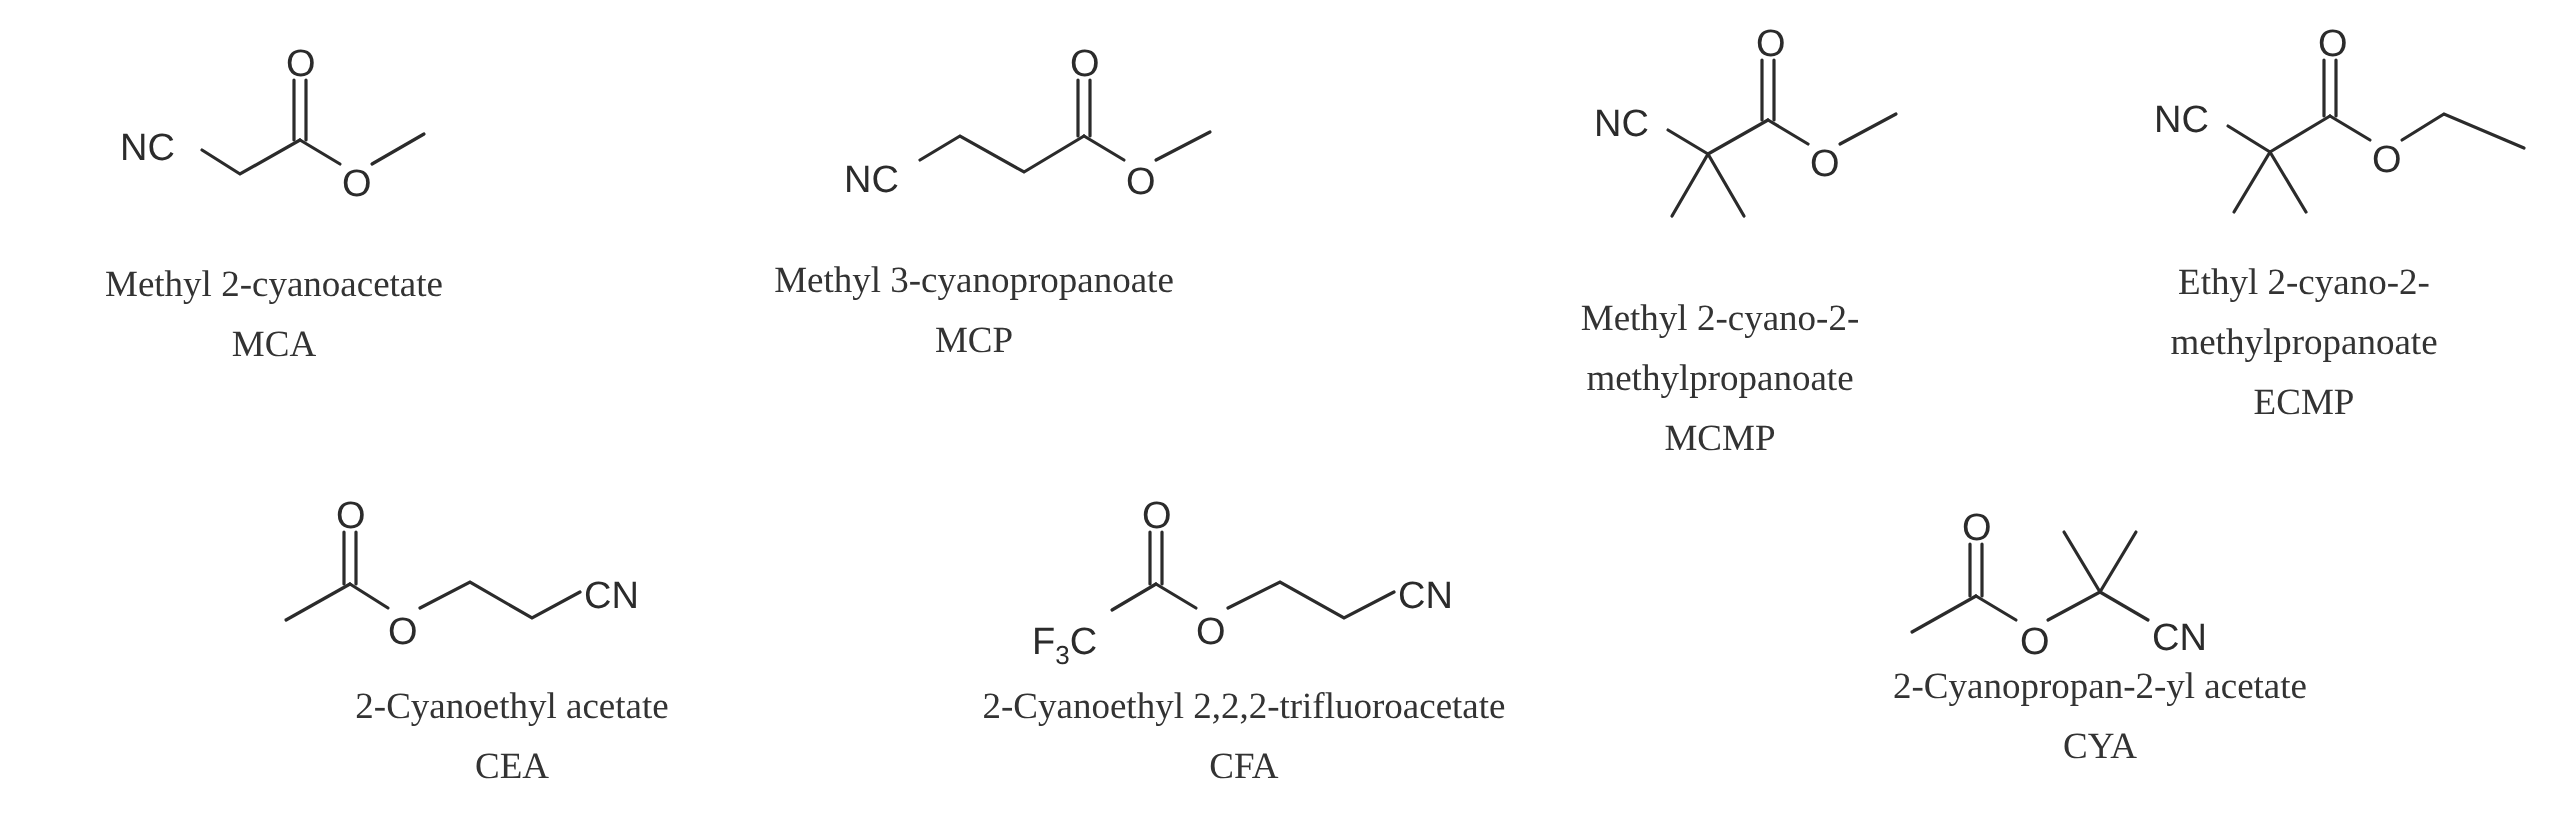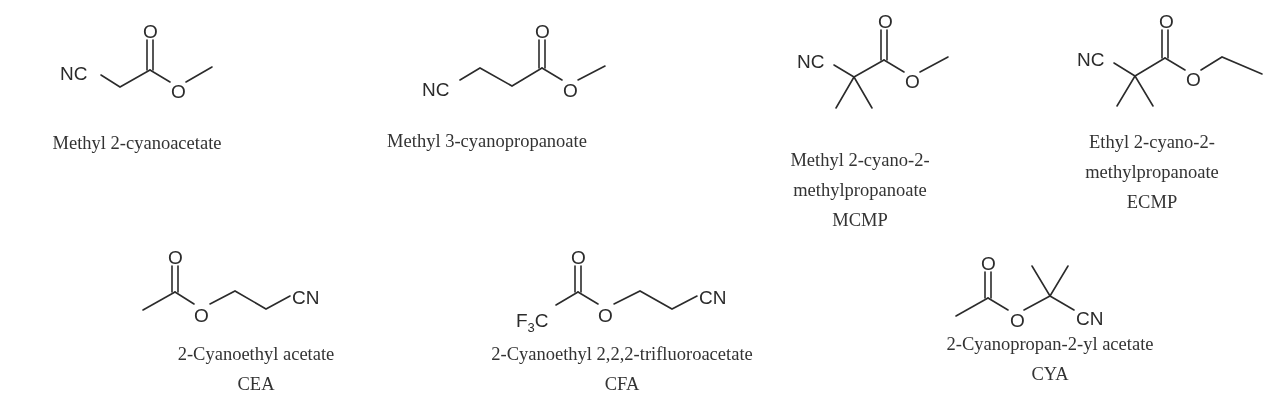--- a/index.html
+++ b/index.html
@@ -102,23 +102,25 @@
     <line class="bond" x1="1050" y1="296" x2="1032" y2="266"></line>
     <line class="bond" x1="1050" y1="296" x2="1068" y2="266"></line>
     <line class="bond" x1="1050" y1="296" x2="1074" y2="310"></line>
     <text class="atom" x="1076" y="325">CN</text>
   </g>
 </svg>
 
 
 <div class="label" style="left:137px; top:128px;">
   <span>Methyl 2-cyanoacetate</span>
+  <span>MCA</span>
 </div>
 <div class="label" style="left:487px; top:126px;">
   <span>Methyl 3-cyanopropanoate</span>
+  <span>MCP</span>
 </div>
 <div class="label" style="left:860px; top:145px;">
   <span>Methyl 2-cyano-2-</span>
   <span>methylpropanoate</span>
   <span>MCMP</span>
 </div>
 <div class="label" style="left:1152px; top:127px;">
   <span>Ethyl 2-cyano-2-</span>
   <span>methylpropanoate</span>
   <span>ECMP</span>

